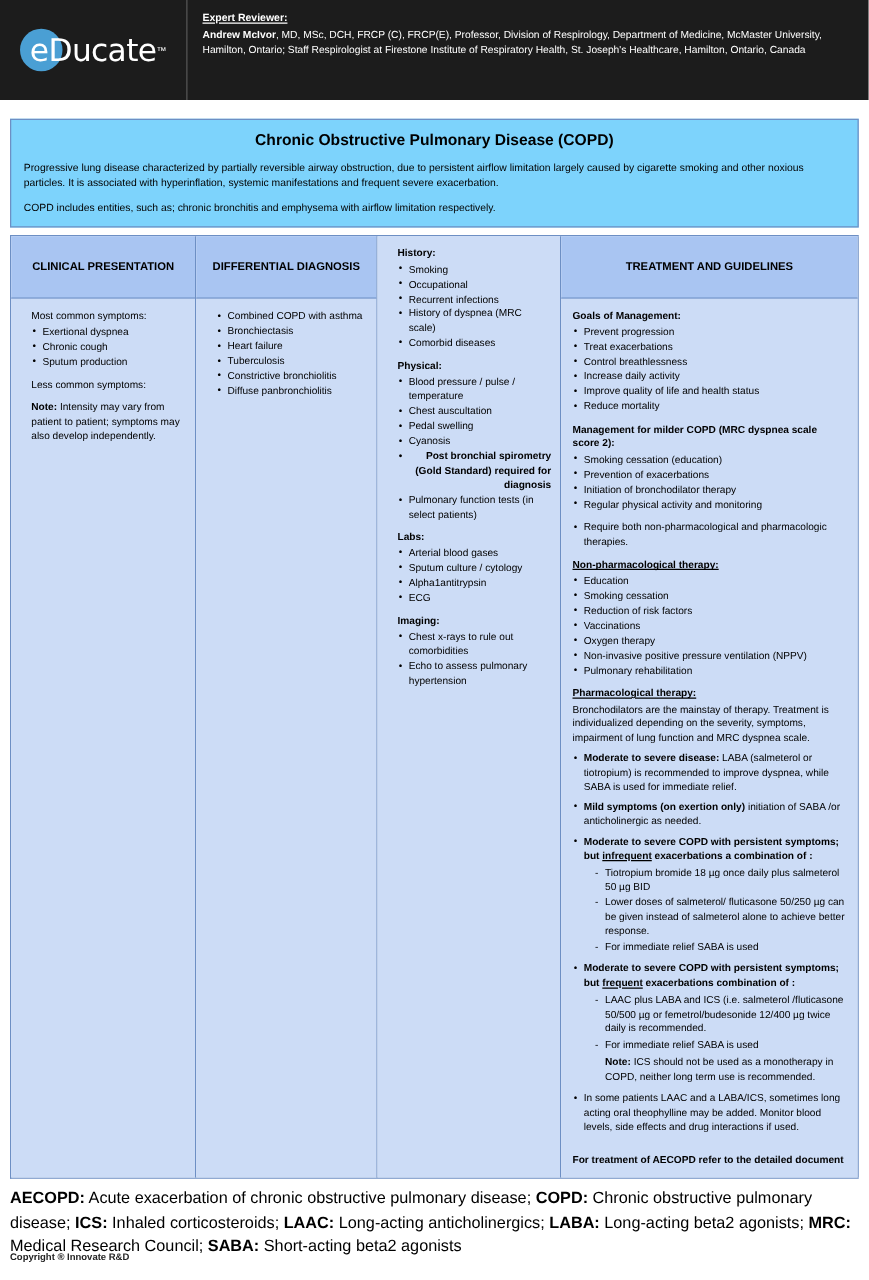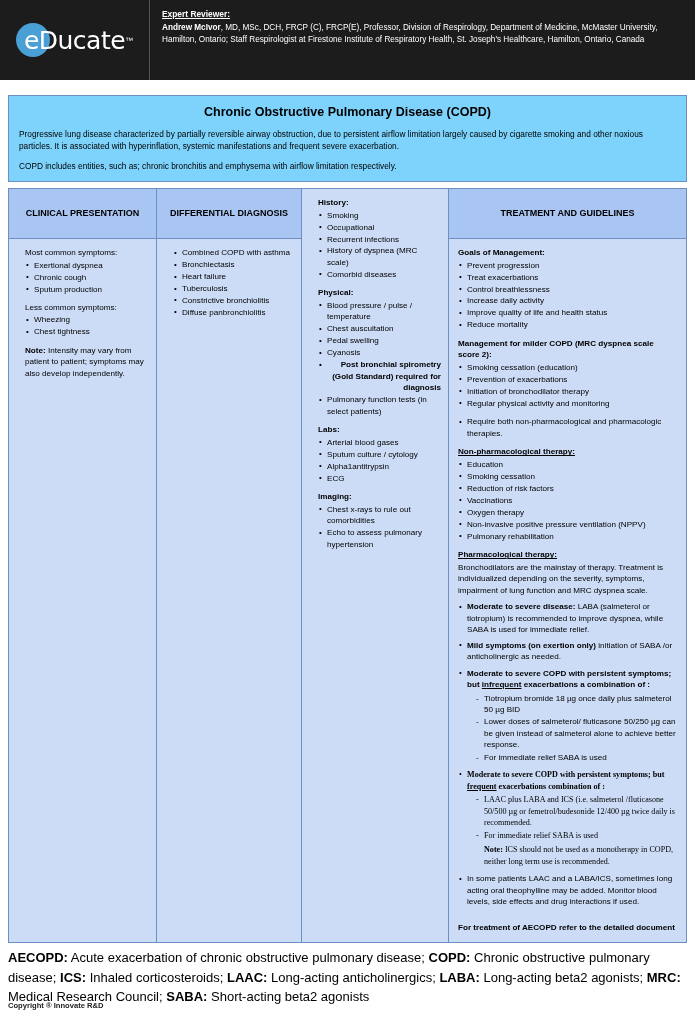--- a/index.html
+++ b/index.html
@@ -261,24 +261,20 @@
       <div class="blk">
         <div class="lead">Most common symptoms:</div>
         <ul class="bl">
           <li>Exertional dyspnea</li>
           <li>Chronic cough</li>
           <li>Sputum production</li>
         </ul>
       </div>
       <div class="blk">
         <div class="lead">Less common symptoms:</div>
-        <ul class="bl">
-          <li>Wheezing</li>
-          <li>Chest tightness</li>
-        </ul>
       </div>
       <div class="blk">
         <span class="nb">Note:</span><span> Intensity may vary from patient to patient; symptoms may also develop independently.</span>
       </div>
     </div>
   </div>
 
   <div class="col col-2">
     <div class="col-head">DIFFERENTIAL DIAGNOSIS</div>
     <div class="col-body">
@@ -392,21 +388,21 @@
             <span class="nb">Mild symptoms (on exertion only)</span><span> initiation of SABA /or anticholinergic as needed.</span>
           </li>
           <li style="margin-top:5px;">
             <span class="nb">Moderate to severe COPD with persistent symptoms; but </span><span class="nbu">infrequent</span><span class="nb"> exacerbations a combination of :</span>
             <ul class="dash">
               <li>Tiotropium bromide 18 µg once daily plus salmeterol 50 µg BID</li>
               <li>Lower doses of salmeterol/ fluticasone 50/250 µg can be given instead of salmeterol alone to achieve better response.</li>
               <li>For immediate relief SABA is used</li>
             </ul>
           </li>
-          <li style="margin-top:6px;font-family:Liberation Serif, serif;">
+          <li style="margin-top:6px;">
             <span class="nb">Moderate to severe COPD with persistent symptoms; but </span><span class="nbu">frequent</span><span class="nb"> exacerbations combination of :</span>
             <ul class="dash">
               <li>LAAC plus LABA and ICS (i.e. salmeterol /fluticasone 50/500 µg or femetrol/budesonide 12/400 µg twice daily is recommended.</li>
               <li>For immediate relief SABA is used</li>
             </ul>
             <div class="note-ind">
               <span class="nb">Note:</span><span> ICS should not be used as a monotherapy in COPD, neither long term use is recommended.</span>
             </div>
           </li>
           <li style="margin-top:6px;">In some patients LAAC and a LABA/ICS, sometimes long acting oral theophylline may be added. Monitor blood levels, side effects and drug interactions if used.</li>

